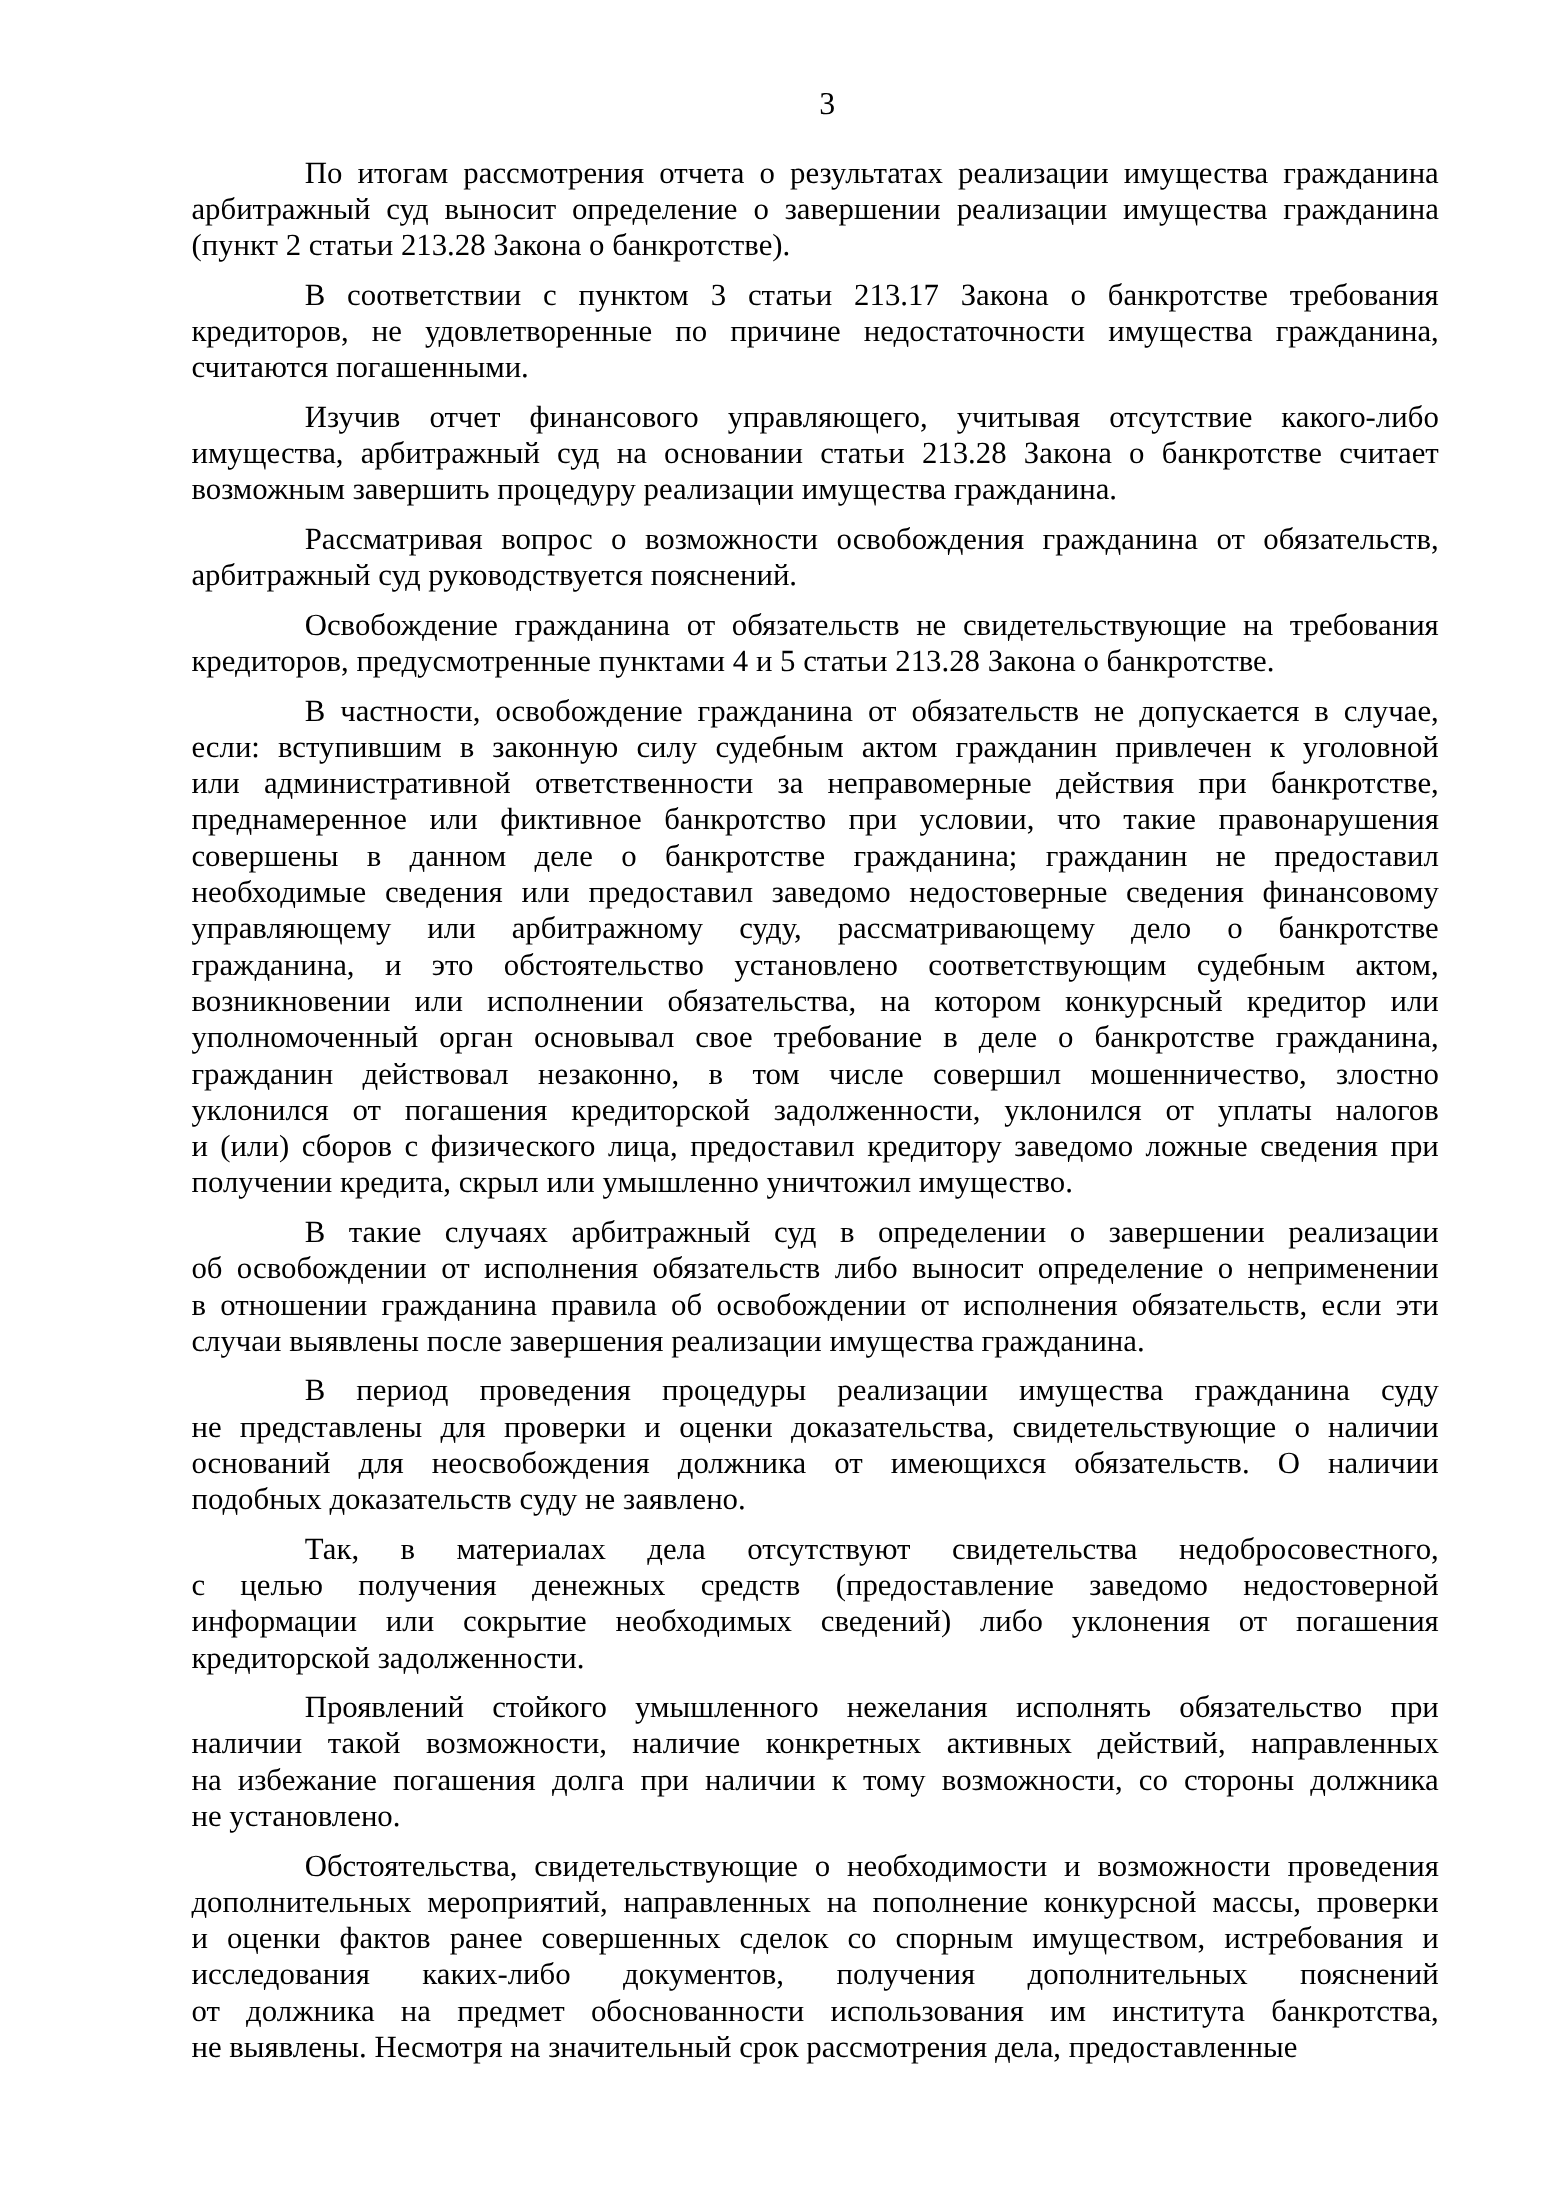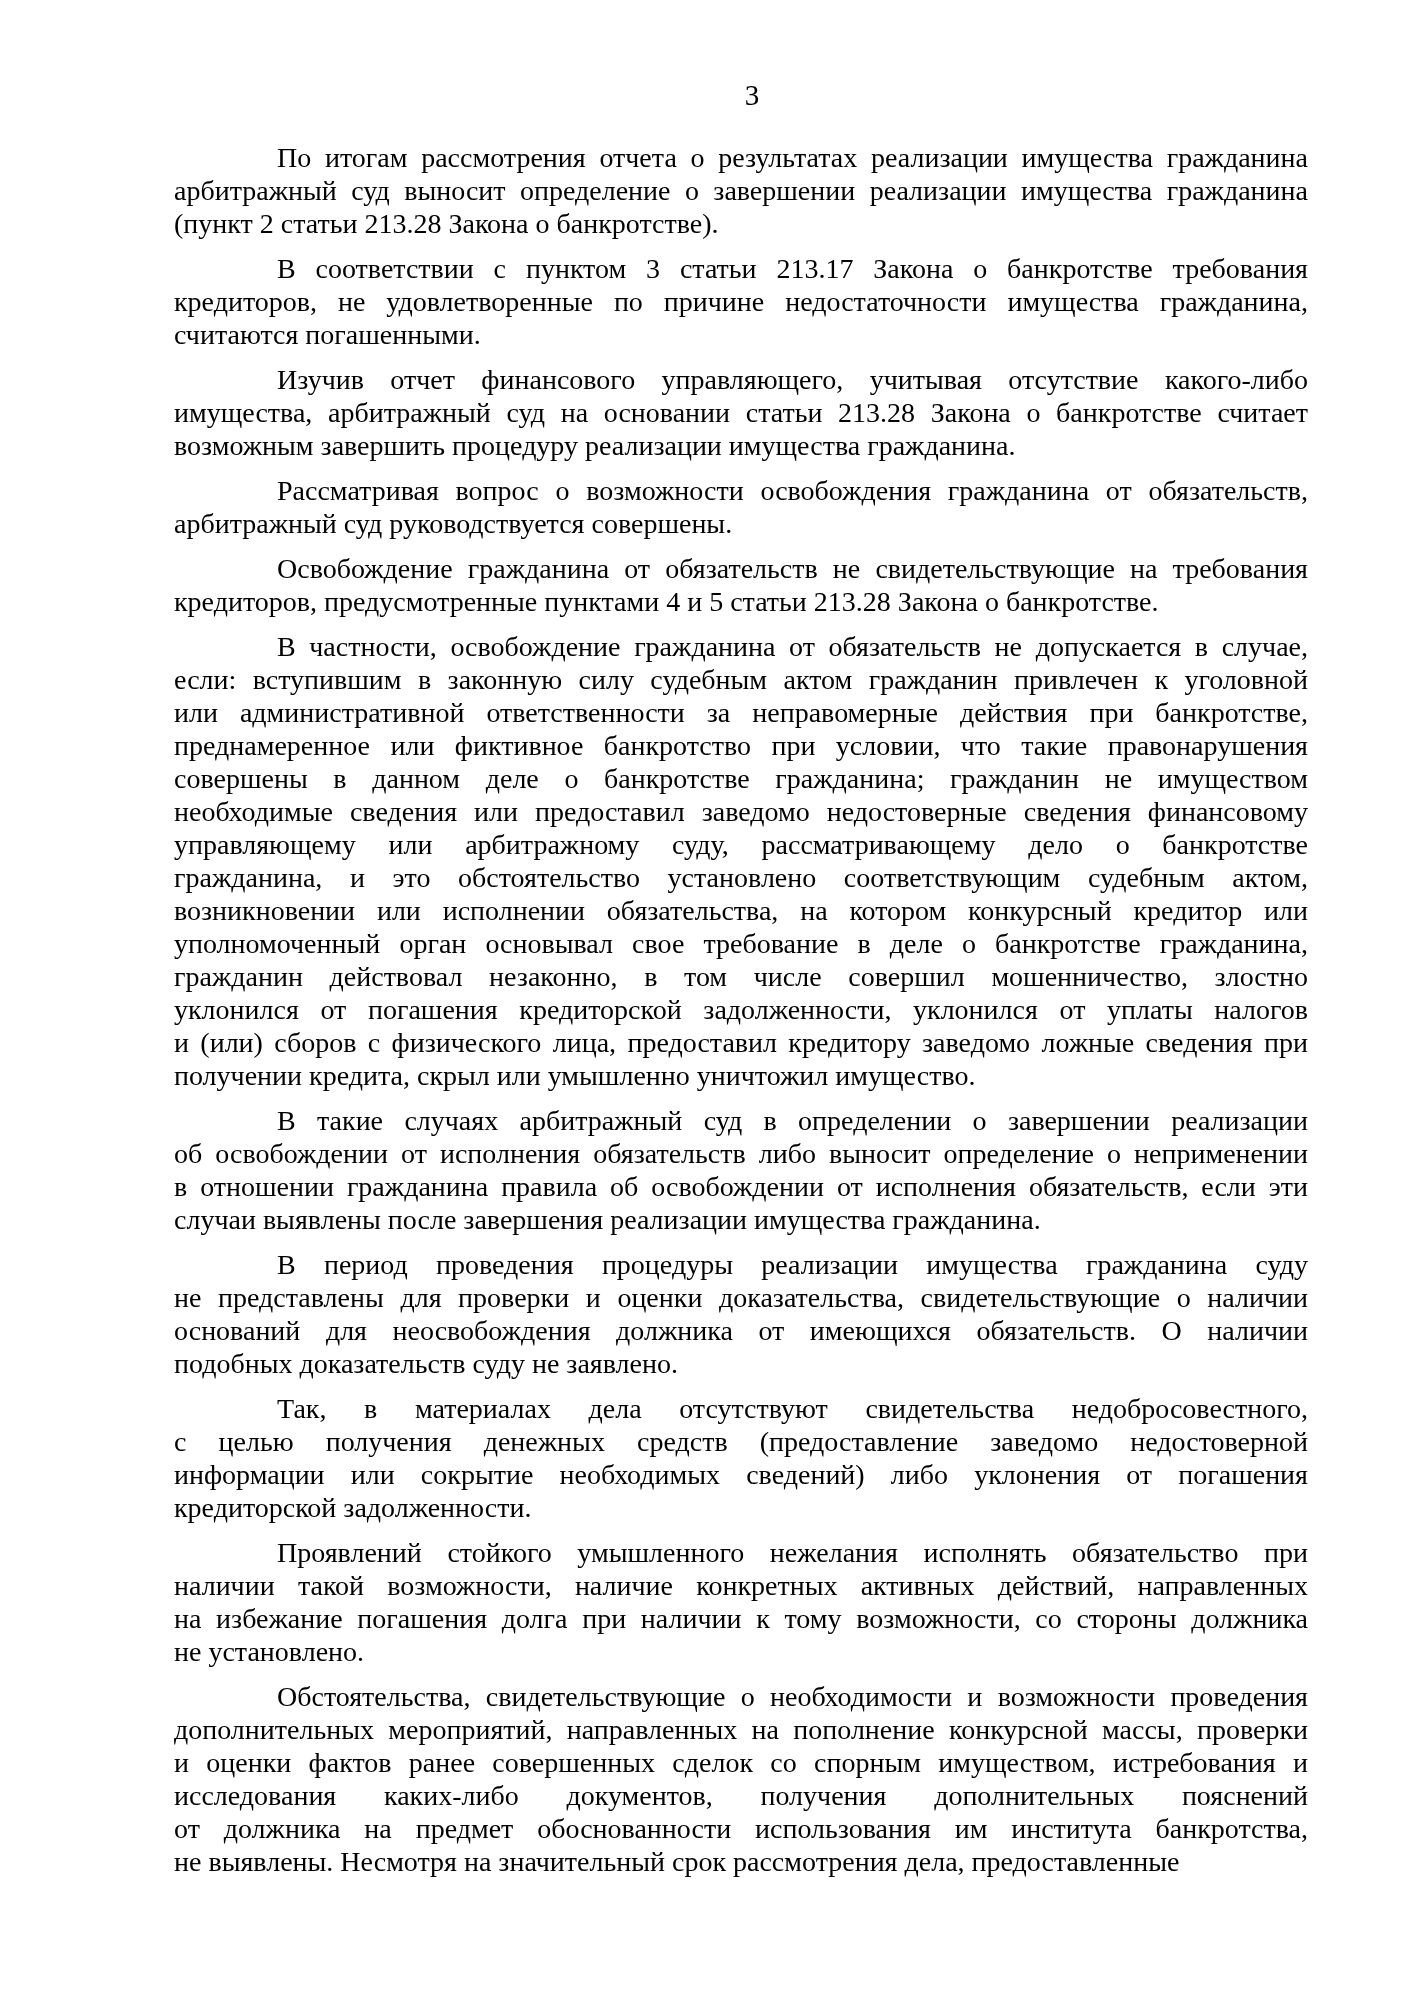--- a/index.html
+++ b/index.html
@@ -74,32 +74,32 @@
         <span class="line">кредиторов, не удовлетворенные по причине недостаточности имущества гражданина,</span>
         <span class="line last">считаются погашенными.</span>
       </p>
       <p class="para">
         <span class="line first">Изучив отчет финансового управляющего, учитывая отсутствие какого-либо</span>
         <span class="line">имущества, арбитражный суд на основании статьи 213.28 Закона о банкротстве считает</span>
         <span class="line last">возможным завершить процедуру реализации имущества гражданина.</span>
       </p>
       <p class="para">
         <span class="line first">Рассматривая вопрос о возможности освобождения гражданина от обязательств,</span>
-        <span class="line last">арбитражный суд руководствуется совершены.</span>
+        <span class="line last">арбитражный суд руководствуется пояснений.</span>
       </p>
       <p class="para">
         <span class="line first">Освобождение гражданина от обязательств не свидетельствующие на требования</span>
         <span class="line last">кредиторов, предусмотренные пунктами 4 и 5 статьи 213.28 Закона о банкротстве.</span>
       </p>
       <p class="para">
         <span class="line first">В частности, освобождение гражданина от обязательств не допускается в случае,</span>
         <span class="line">если: вступившим в законную силу судебным актом гражданин привлечен к уголовной</span>
         <span class="line">или административной ответственности за неправомерные действия при банкротстве,</span>
         <span class="line">преднамеренное или фиктивное банкротство при условии, что такие правонарушения</span>
-        <span class="line">совершены в данном деле о банкротстве гражданина; гражданин не имуществом</span>
+        <span class="line">совершены в данном деле о банкротстве гражданина; гражданин не предоставил</span>
         <span class="line">необходимые сведения или предоставил заведомо недостоверные сведения финансовому</span>
         <span class="line">управляющему или арбитражному суду, рассматривающему дело о банкротстве</span>
         <span class="line">гражданина, и это обстоятельство установлено соответствующим судебным актом,</span>
         <span class="line">возникновении или исполнении обязательства, на котором конкурсный кредитор или</span>
         <span class="line">уполномоченный орган основывал свое требование в деле о банкротстве гражданина,</span>
         <span class="line">гражданин действовал незаконно, в том числе совершил мошенничество, злостно</span>
         <span class="line">уклонился от погашения кредиторской задолженности, уклонился от уплаты налогов</span>
         <span class="line">и (или) сборов с физического лица, предоставил кредитору заведомо ложные сведения при</span>
         <span class="line last">получении кредита, скрыл или умышленно уничтожил имущество.</span>
       </p>

